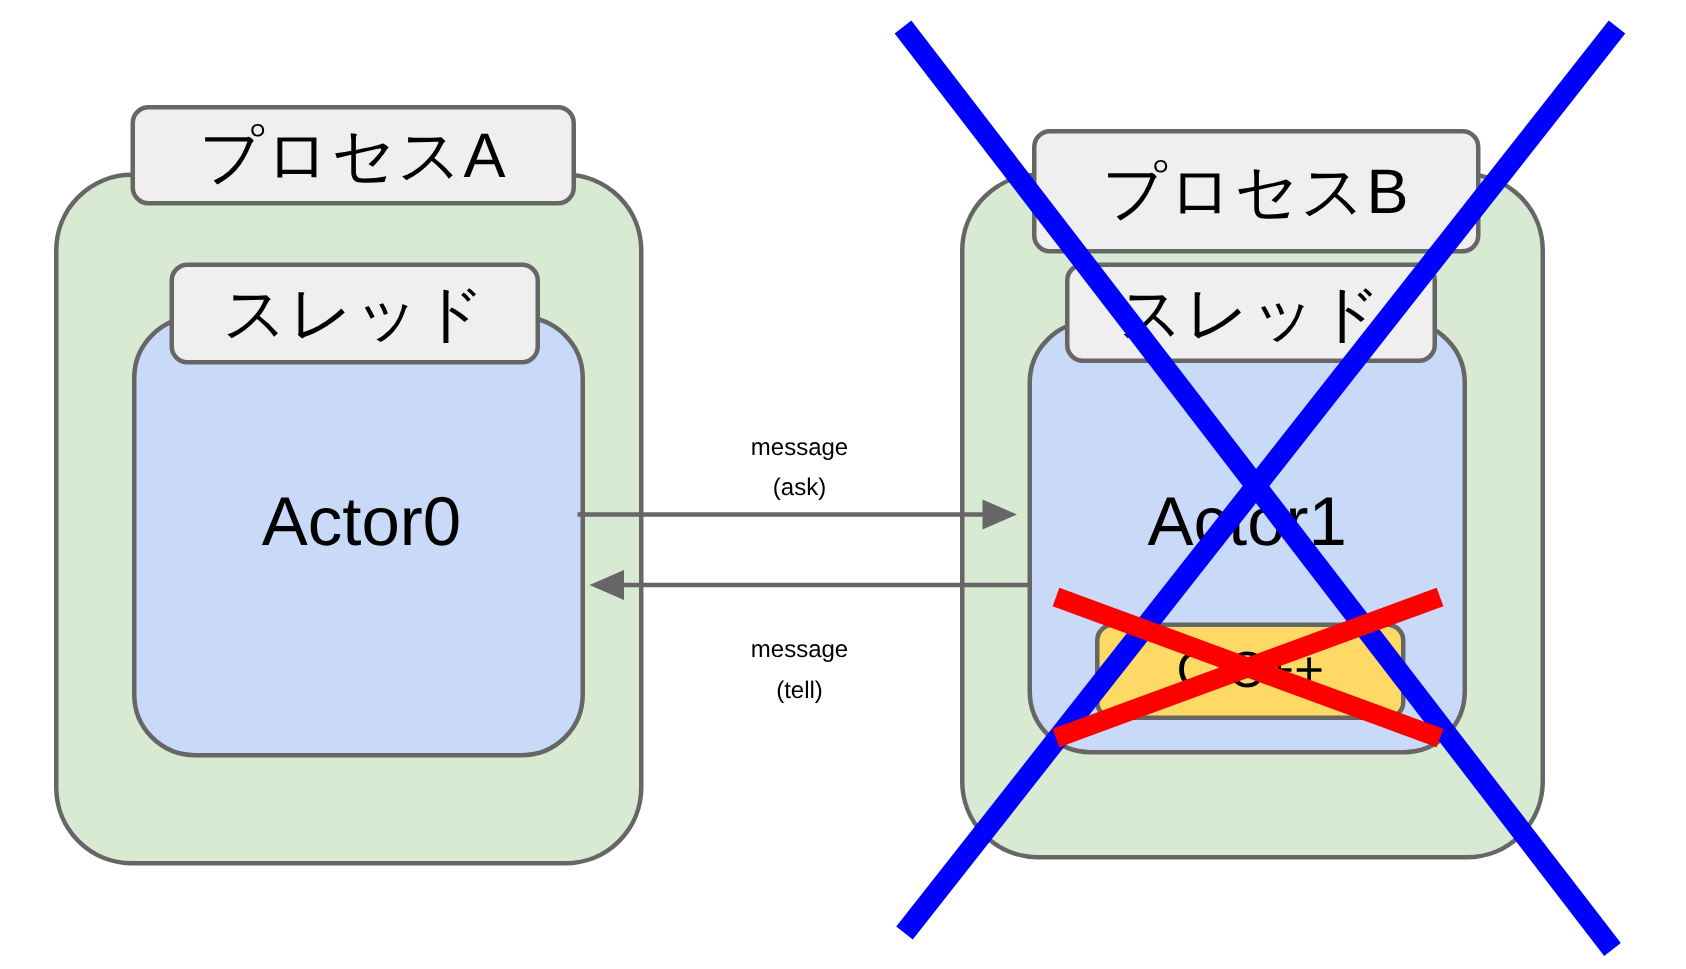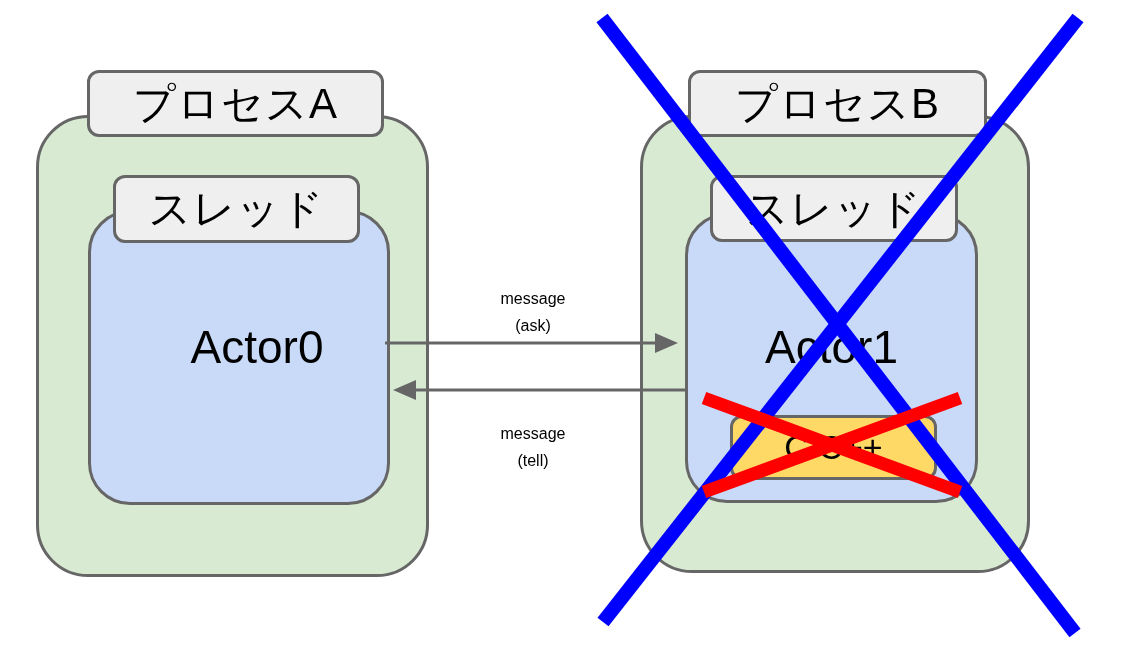--- a/index.html
+++ b/index.html
@@ -71,25 +71,25 @@
 </style>
 </head>
 <body>
 
 <div class="canvas">
 
   <div class="abs process-box" style="left:36px; top:115px; width:393px; height:462px;"></div>
   <div class="abs thread-box" style="left:88px; top:210px; width:302px; height:295px;"></div>
   <div class="abs tag" style="left:87px; top:70px; width:297px; height:67px;">プロセスA</div>
   <div class="abs tag" style="left:113px; top:175px; width:247px; height:68px;">スレッド</div>
-  <div class="abs actor-name" style="left:96px; top:320px; width:322px;">Actor0</div>
+  <div class="abs actor-name" style="left:80px; top:320px; width:322px;">Actor0</div>
 
   <div class="abs process-box" style="left:640px; top:115px; width:390px; height:458px;"></div>
   <div class="abs thread-box" style="left:685px; top:213px; width:293px; height:290px;"></div>
-  <div class="abs tag" style="left:688px; top:70px; width:299px; height:67px;">プロセスB</div>
+  <div class="abs tag" style="left:688px; top:86px; width:299px; height:83px;">プロセスB</div>
   <div class="abs tag" style="left:710px; top:175px; width:248px; height:67px;">スレッド</div>
   <div class="abs actor-name" style="left:685px; top:320px; width:293px;">Actor1</div>
   <div class="abs cpp-box" style="left:730px; top:415px; width:207px; height:65px;">C/C++</div>
 
   <div class="abs msg-label" style="left:443px; top:285px;">
     <span>message</span><br>
     <span>(ask)</span>
   </div>
   <div class="abs msg-label" style="left:443px; top:420px;">
     <span>message</span><br>

